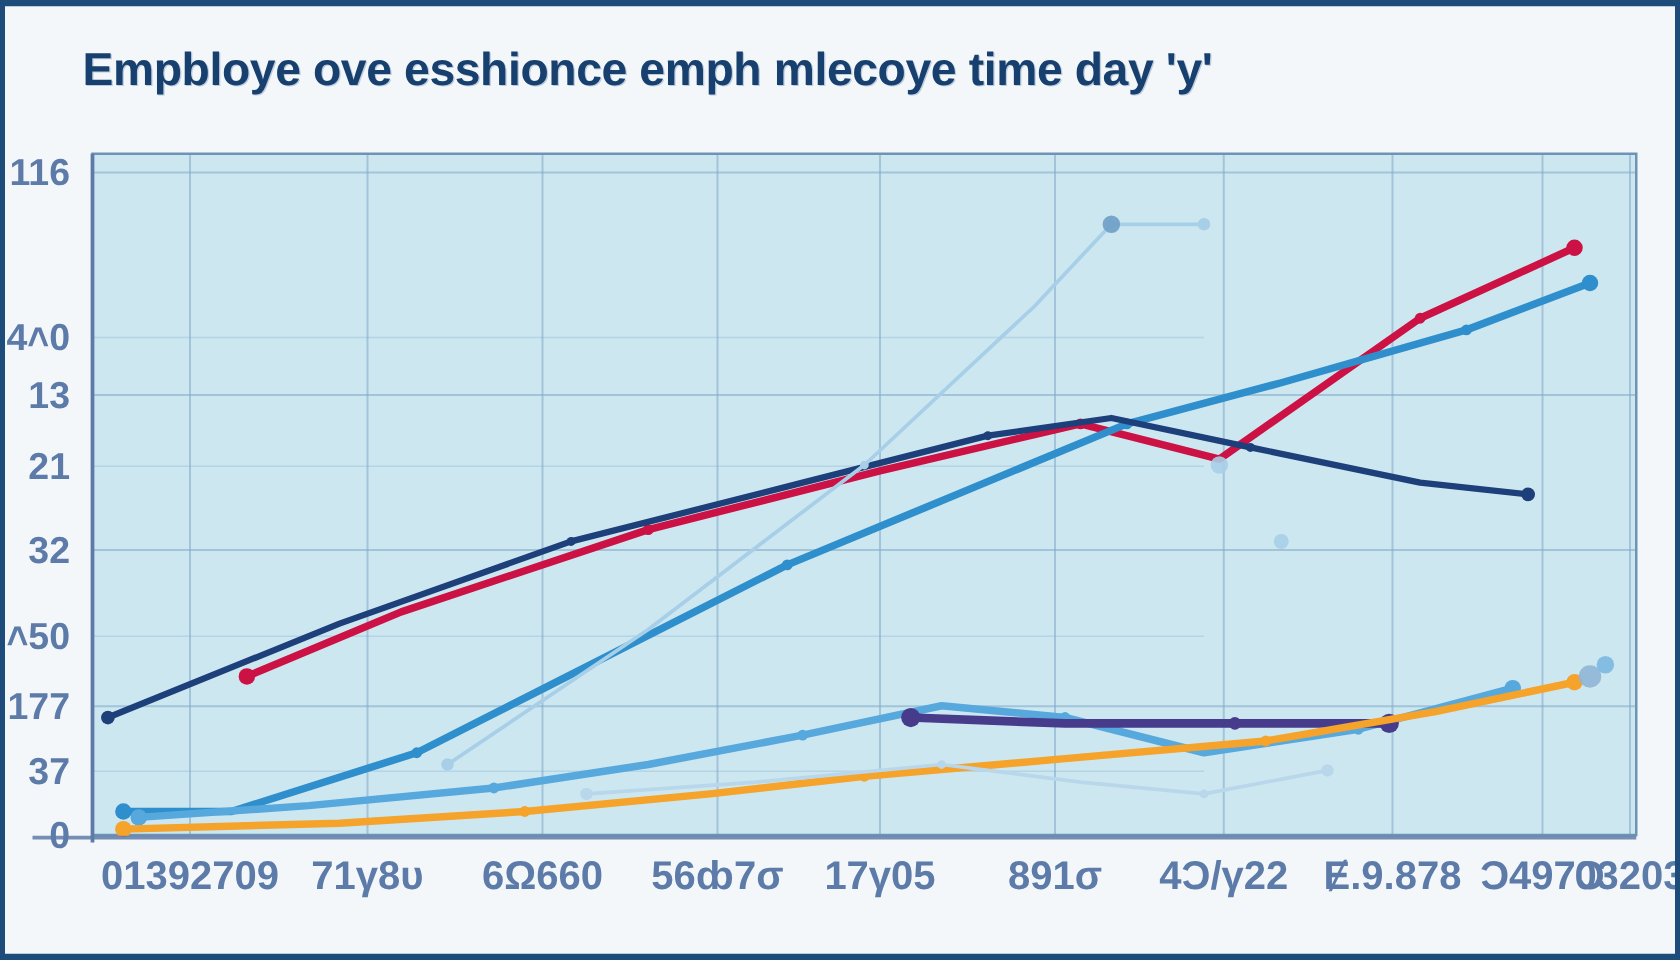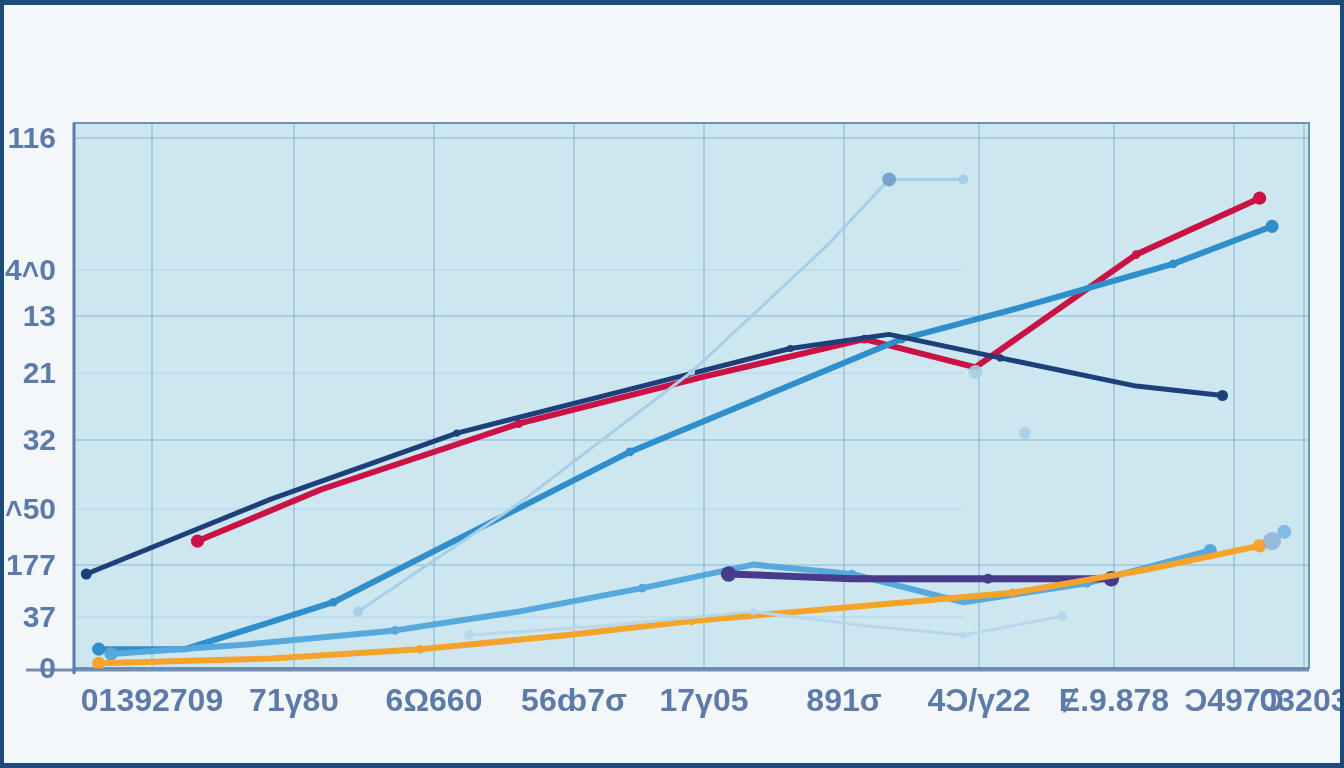--- a/index.html
+++ b/index.html
@@ -51,20 +51,21 @@
     fill: #5d7ba8;
     font-family: "Liberation Sans", sans-serif;
     font-weight: bold;
   }
 </style>
 </head>
 <body>
 
 <div id="stage">
 
+  <div id="chart-title">Empbloye ove esshionce emph mlecoye  time day ʹyʹ</div>
 
   <div id="plot-wrap">
     <svg class="figure" viewBox="0 0 1344 768">
 
       <rect id="plot-bg" x="70" y="118" width="1235" height="545" fill="#cde7f1"></rect>
 
       <g id="grid-v">
           <line x1="148" y1="118" x2="148" y2="663" stroke="#7fa8c7" stroke-width="1.6" stroke-opacity="0.55"></line>
           <line x1="290" y1="118" x2="290" y2="663" stroke="#7fa8c7" stroke-width="1.6" stroke-opacity="0.55"></line>
           <line x1="430" y1="118" x2="430" y2="663" stroke="#7fa8c7" stroke-width="1.6" stroke-opacity="0.55"></line>

